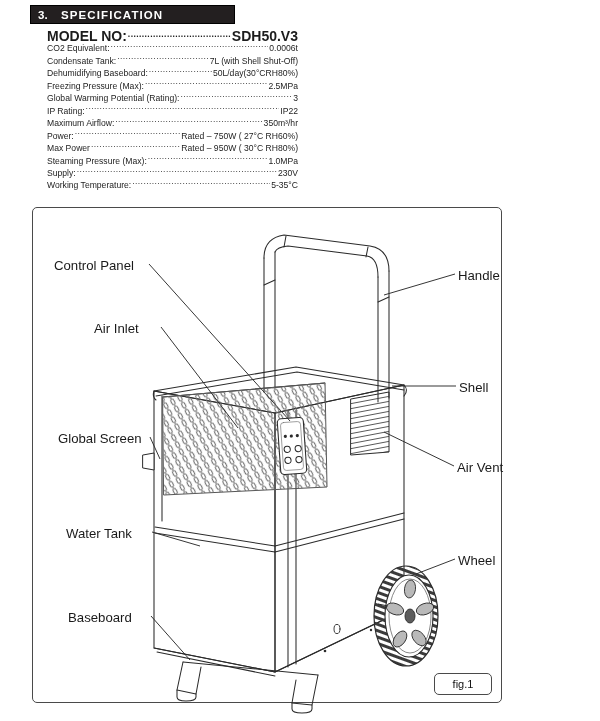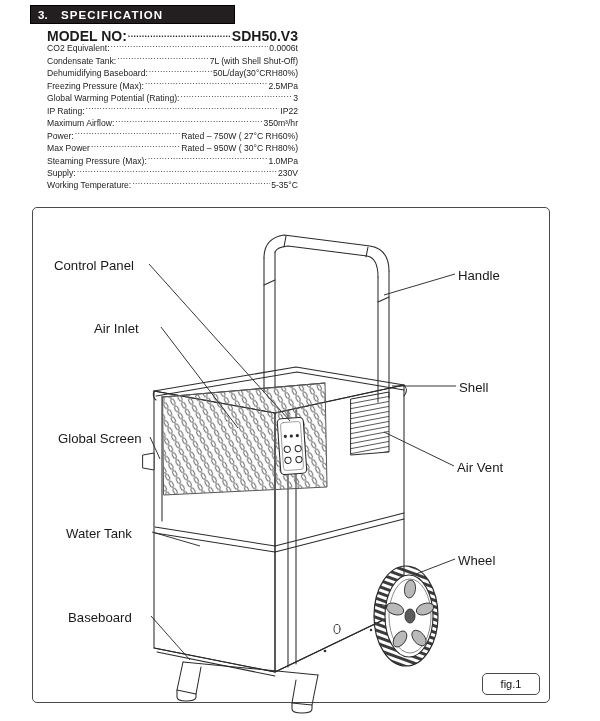--- a/index.html
+++ b/index.html
@@ -55,21 +55,21 @@
     position:absolute;left:0;bottom:1px;
     font-size:8.6px;letter-spacing:.4px;color:#3a3a3a;
     white-space:nowrap;
   }
   .spec-row.bold .spec-dots::after{font-weight:bold;color:#1c1c1c;}
   .spec-value{flex:0 0 auto;text-align:right;}
 
   
   .fig-box{
     position:absolute;left:32px;top:207px;
-    width:518px;height:496px;
+    width:470px;height:496px;
     border:1.2px solid #4a4a4a;
     border-radius:5px;
     box-sizing:border-box;
     background:#fff;
   }
   .fig-caption{
     position:absolute;right:9px;bottom:7px;
     width:56px;height:20px;
     border:1.1px solid #4a4a4a;border-radius:5px;
     display:flex;align-items:center;justify-content:center;

